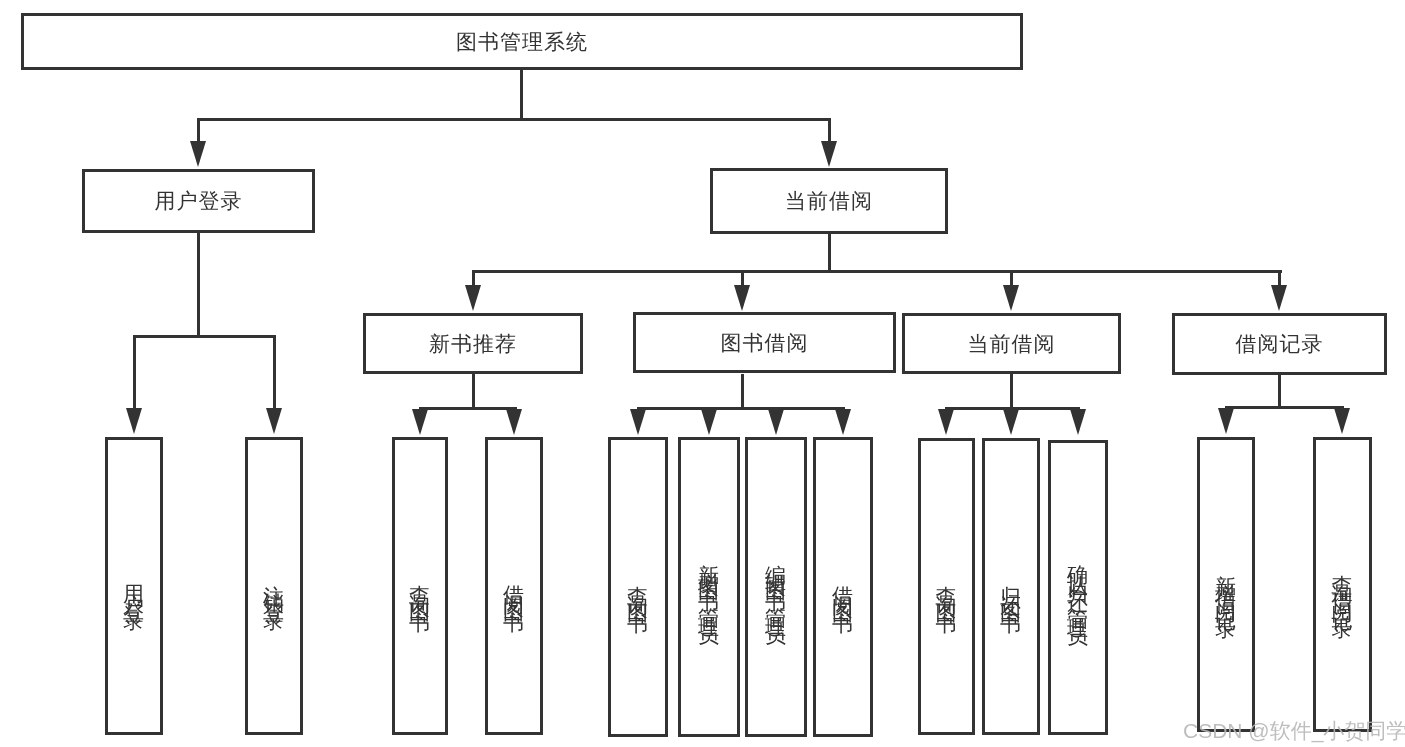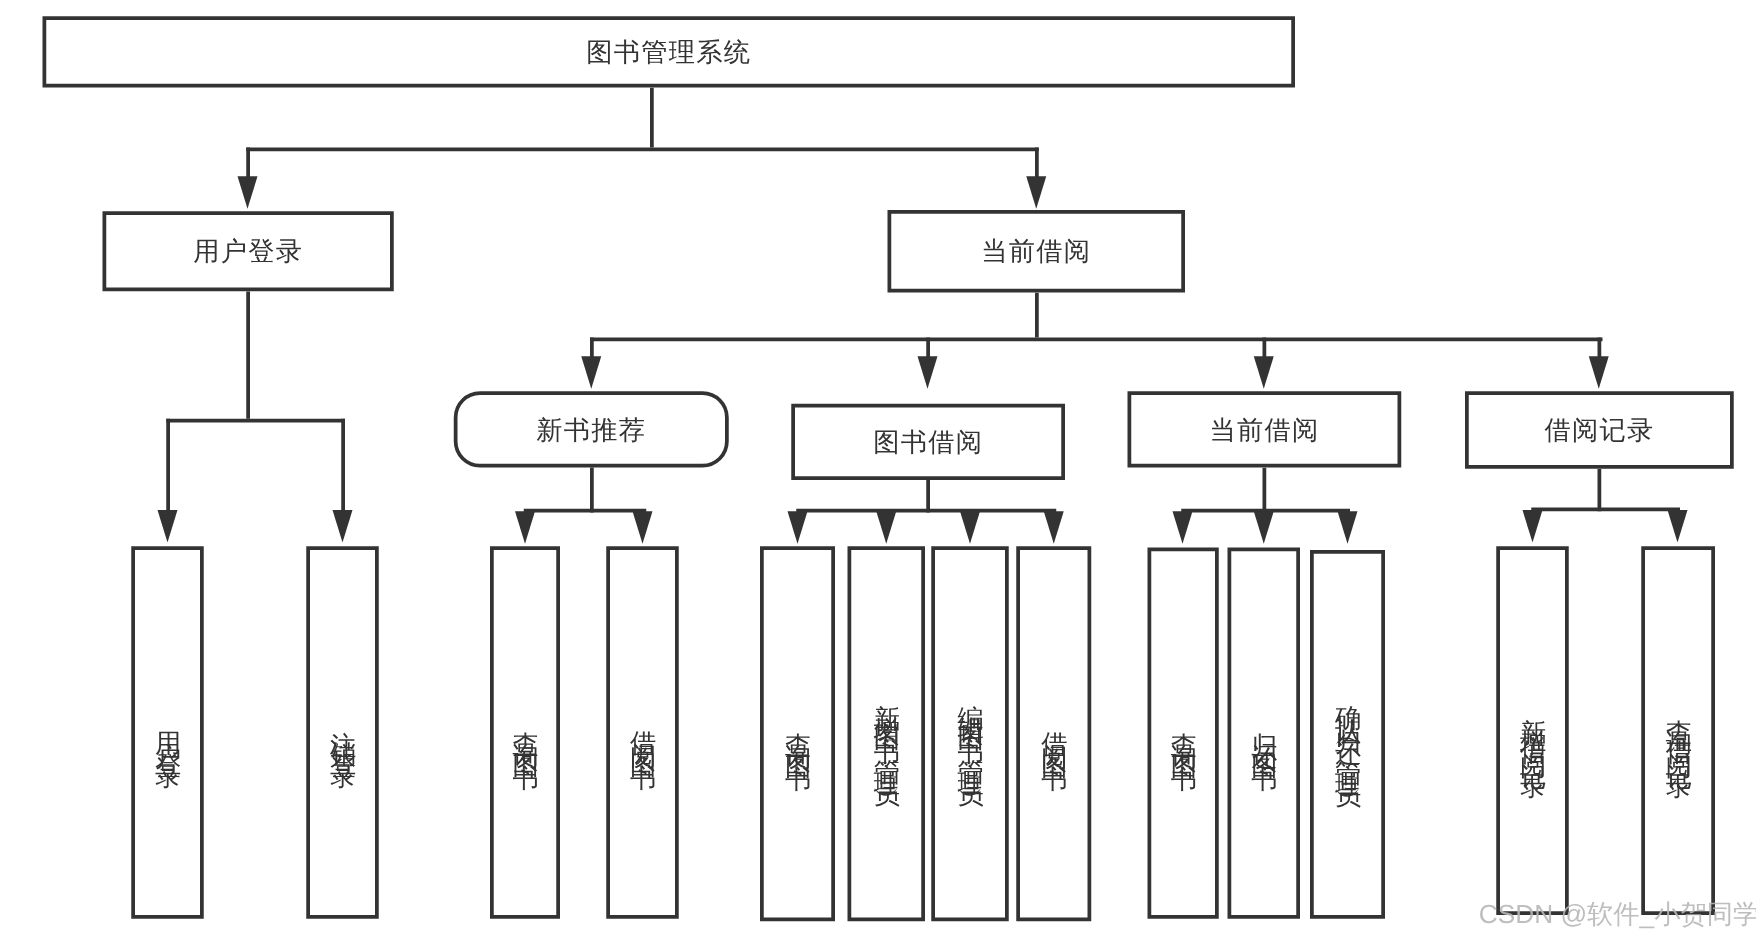--- a/index.html
+++ b/index.html
@@ -75,35 +75,35 @@
   <div class="hline" style="left:945px;top:407px;width:135px;"></div>
   <div class="arrow" style="left:938px;top:409px;"></div>
   <div class="arrow" style="left:1003px;top:409px;"></div>
   <div class="arrow" style="left:1070px;top:409px;"></div>
 
   <div class="vline" style="left:1278px;top:375px;height:34px;"></div>
   <div class="hline" style="left:1225px;top:406px;width:119px;"></div>
   <div class="arrow" style="left:1218px;top:408px;"></div>
   <div class="arrow" style="left:1334px;top:408px;"></div>
 
-  <div class="node" style="left:34px;top:13px;width:1002px;height:57px;font-family:Liberation Serif, serif;">
+  <div class="node" style="left:21px;top:13px;width:1002px;height:57px;font-family:Liberation Serif, serif;">
     <span class="lbl">图书管理系统</span>
   </div>
 
   <div class="node" style="left:82px;top:169px;width:233px;height:64px;">
     <span class="lbl">用户登录</span>
   </div>
   <div class="node" style="left:710px;top:168px;width:238px;height:66px;">
     <span class="lbl">当前借阅</span>
   </div>
 
-  <div class="node" style="left:363px;top:313px;width:220px;height:61px;border-radius:21px;">
+  <div class="node" style="left:363px;top:313px;width:220px;height:61px;">
     <span class="lbl">新书推荐</span>
   </div>
-  <div class="node" style="left:633px;top:323px;width:219px;height:61px;">
+  <div class="node" style="left:633px;top:312px;width:263px;height:61px;">
     <span class="lbl">图书借阅</span>
   </div>
   <div class="node" style="left:902px;top:313px;width:219px;height:61px;font-family:Liberation Mono, monospace;">
     <span class="lbl">当前借阅</span>
   </div>
   <div class="node" style="left:1172px;top:313px;width:215px;height:62px;">
     <span class="lbl">借阅记录</span>
   </div>
 
   <div class="node" style="left:105px;top:437px;width:58px;height:298px;">

